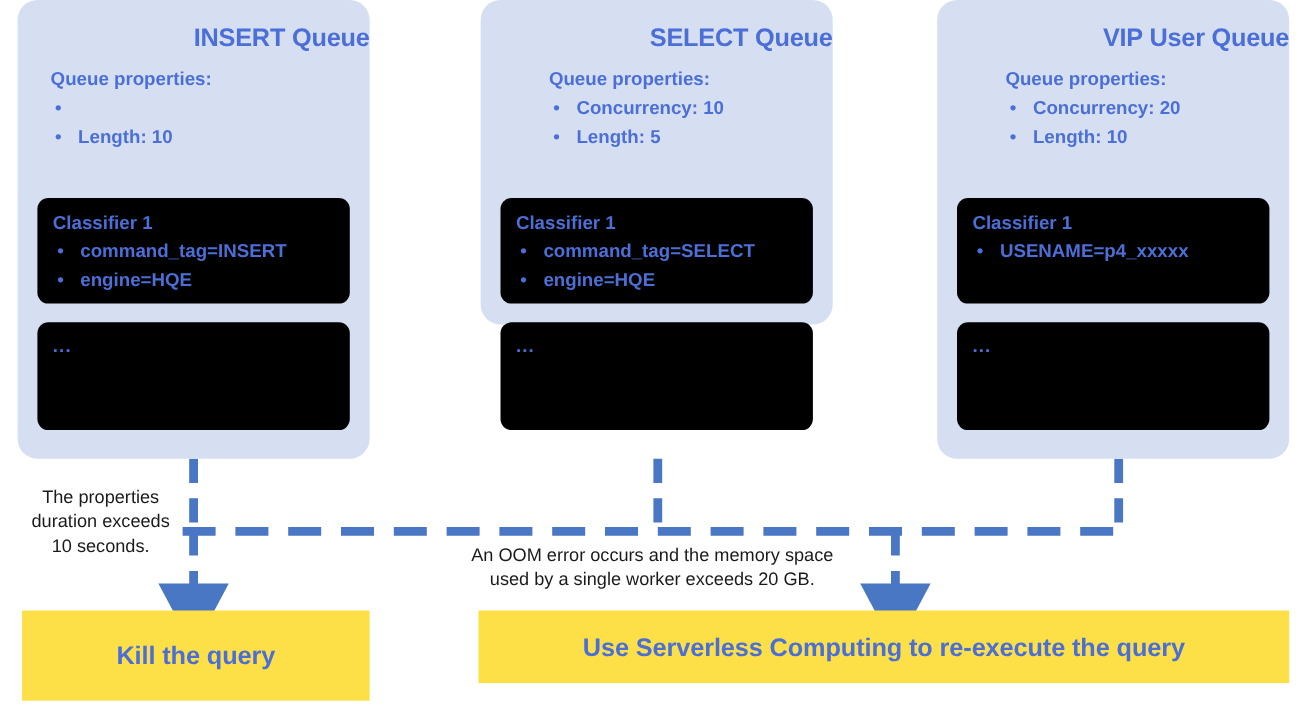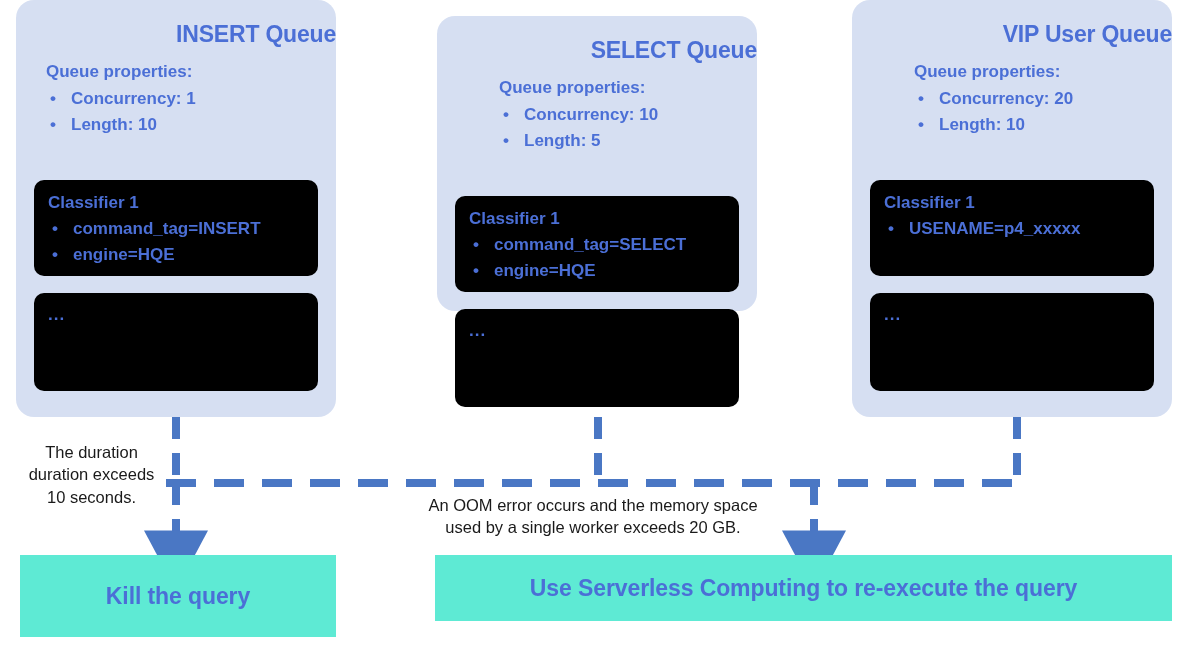--- a/index.html
+++ b/index.html
@@ -99,21 +99,21 @@
     font-weight: bold;
     font-size: 17px;
     line-height: 1.2;
     margin: 0;
     letter-spacing: 1px;
   }
 
   
   .outcome-box {
     position: absolute;
-    background: #5eead4;
+    background: #fde047;
     display: flex;
     align-items: center;
     justify-content: center;
     box-sizing: border-box;
   }
   .outcome-label {
     color: #4b6fd6;
     font-weight: bold;
     font-size: 23px;
     text-align: center;
@@ -164,21 +164,20 @@
 
     <line x1="814" y1="483" x2="814" y2="540" stroke="#4a77c4" stroke-width="8" stroke-dasharray="22 14" stroke-linecap="butt" marker-end="url(#arrowhead)"></line>
   </svg>
 
   <div class="queue-card" style="left:16px; top:0px; width:320px; height:417px;">
     <div class="queue-title">INSERT Queue</div>
     <div class="props-block" style="padding-left:30px;">
       <div class="props-heading">Queue properties:</div>
       <div class="prop-row">
         <span class="bullet-dot">•</span>
-        <span class="prop-text">Concurrency: 1</span>
       </div>
       <div class="prop-row">
         <span class="bullet-dot">•</span>
         <span class="prop-text">Length: 10</span>
       </div>
     </div>
 
     <div class="inner-box" style="left:18px; top:180px; width:284px; height:96px;">
       <div class="inner-title">Classifier 1</div>
       <div class="inner-row">
@@ -189,21 +188,21 @@
         <span class="bullet-dot">•</span>
         <span class="prop-text">engine=HQE</span>
       </div>
     </div>
 
     <div class="inner-box" style="left:18px; top:293px; width:284px; height:98px;">
       <div class="ellipsis-text">...</div>
     </div>
   </div>
 
-  <div class="queue-card" style="left:437px; top:16px; width:320px; height:295px;">
+  <div class="queue-card" style="left:437px; top:0px; width:320px; height:295px;">
     <div class="queue-title">SELECT Queue</div>
     <div class="props-block" style="padding-left:62px;">
       <div class="props-heading">Queue properties:</div>
       <div class="prop-row">
         <span class="bullet-dot">•</span>
         <span class="prop-text">Concurrency: 10</span>
       </div>
       <div class="prop-row">
         <span class="bullet-dot">•</span>
         <span class="prop-text">Length: 5</span>
@@ -248,21 +247,21 @@
         <span class="prop-text">USENAME=p4_xxxxx</span>
       </div>
     </div>
 
     <div class="inner-box" style="left:18px; top:293px; width:284px; height:98px;">
       <div class="ellipsis-text">...</div>
     </div>
   </div>
 
   <div class="edge-label centered" style="left:14px; top:441px; width:155px;">
-    <div>The duration</div>
+    <div>The properties</div>
     <div>duration exceeds</div>
     <div>10 seconds.</div>
   </div>
 
   <div class="edge-label left" style="left:383px; top:494px; width:420px;">
     <div>An OOM error occurs and the memory space</div>
     <div>used by a single worker exceeds 20 GB.</div>
   </div>
 
   <div class="outcome-box" style="left:20px; top:555px; width:316px; height:82px;">

